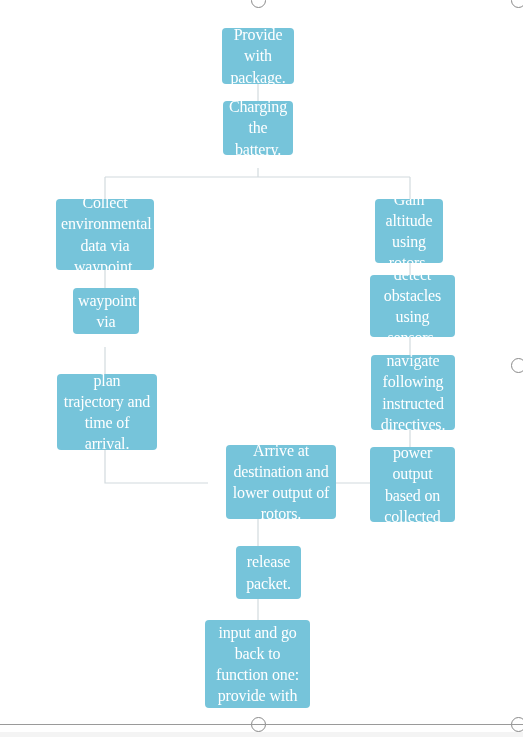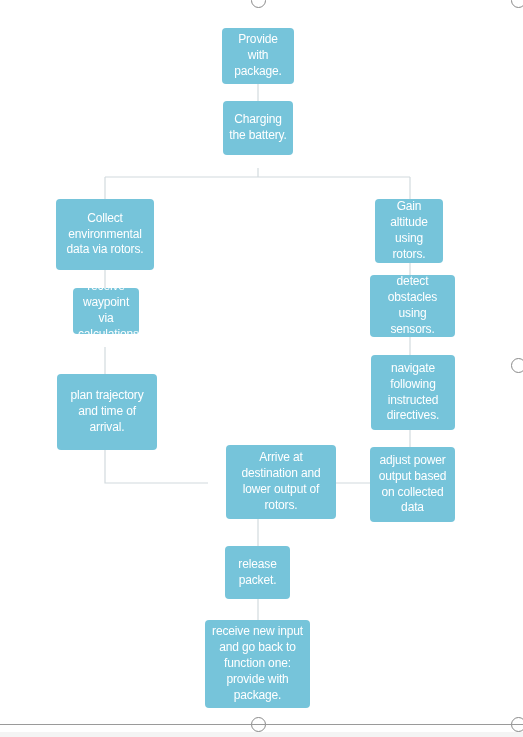--- a/index.html
+++ b/index.html
@@ -29,22 +29,22 @@
   
   .node {
     position: absolute;
     box-sizing: border-box;
     border-radius: 4px;
     display: flex;
     align-items: center;
     justify-content: center;
     text-align: center;
     color: #ffffff;
-    font-family: Liberation Sans, sans-serif;
-    font-size: 12px;
+    font-family: Liberation Serif, serif;
+    font-size: 16px;
     line-height: 1.32;
     letter-spacing: -0.15px;
     padding: 5px 5px;
     overflow: hidden;
   }
   .node span {
     display: block;
     width: 100%;
   }
   
@@ -94,21 +94,21 @@
     </svg>
 
   <div id="nodes-layer">
       <div class="node" style="left: 222px; top: 28px; width: 72px; height: 56px; background: rgb(118, 196, 218); color: rgb(255, 255, 255);">
         <span>Provide with package.</span>
       </div>
       <div class="node" style="left: 223px; top: 101px; width: 70px; height: 54px; background: rgb(118, 196, 218); color: rgb(255, 255, 255);">
         <span>Charging the battery.</span>
       </div>
       <div class="node" style="left: 56px; top: 199px; width: 98px; height: 71px; background: rgb(118, 196, 218); color: rgb(255, 255, 255);">
-        <span>Collect environmental data via rotors.</span>
+        <span>Collect environmental data via waypoint.</span>
       </div>
       <div class="node" style="left: 73px; top: 288px; width: 66px; height: 46px; background: rgb(118, 196, 218); color: rgb(255, 255, 255);">
         <span>receive waypoint via calculations.</span>
       </div>
       <div class="node" style="left: 57px; top: 374px; width: 100px; height: 76px; background: rgb(118, 196, 218); color: rgb(255, 255, 255); text-align: center;">
         <span>plan trajectory and time of arrival.</span>
       </div>
       <div class="node" style="left: 375px; top: 199px; width: 68px; height: 64px; background: rgb(118, 196, 218); color: rgb(255, 255, 255);">
         <span>Gain altitude using rotors.</span>
       </div>
@@ -117,21 +117,21 @@
       </div>
       <div class="node" style="left: 371px; top: 355px; width: 84px; height: 75px; background: rgb(118, 196, 218); color: rgb(255, 255, 255);">
         <span>navigate following instructed directives.</span>
       </div>
       <div class="node" style="left: 370px; top: 447px; width: 85px; height: 75px; background: rgb(118, 196, 218); color: rgb(255, 255, 255);">
         <span>adjust power output based on collected data</span>
       </div>
       <div class="node" style="left: 226px; top: 445px; width: 110px; height: 74px; background: rgb(118, 196, 218); color: rgb(255, 255, 255);">
         <span>Arrive at destination and lower output of rotors.</span>
       </div>
-      <div class="node" style="left: 225px; top: 546px; width: 65px; height: 53px; background: rgb(118, 196, 218); color: rgb(255, 255, 255);">
+      <div class="node" style="left: 236px; top: 546px; width: 65px; height: 53px; background: rgb(118, 196, 218); color: rgb(255, 255, 255);">
         <span>release packet.</span>
       </div>
       <div class="node" style="left: 205px; top: 620px; width: 105px; height: 88px; background: rgb(118, 196, 218); color: rgb(255, 255, 255);">
         <span>receive new input and go back to function one: provide with package.</span>
       </div>
     </div>
 
   <div id="handles-layer">
       <div class="handle" style="left: 251px; top: -7px;"></div>
       <div class="handle" style="left: 511px; top: -7px;"></div>

